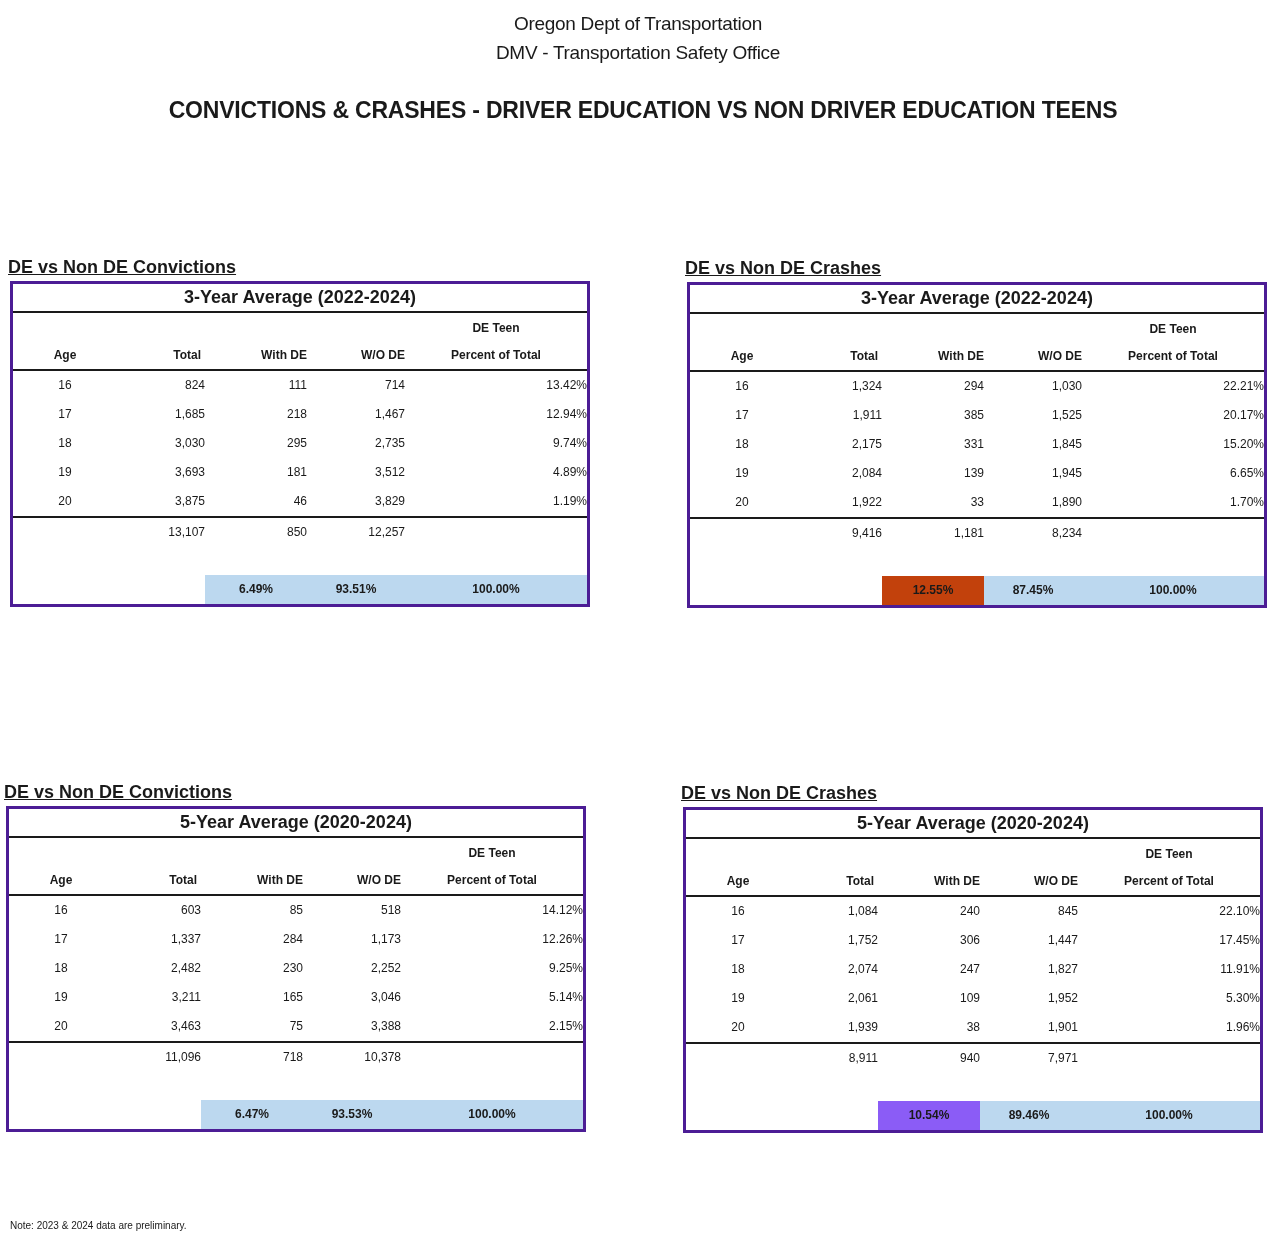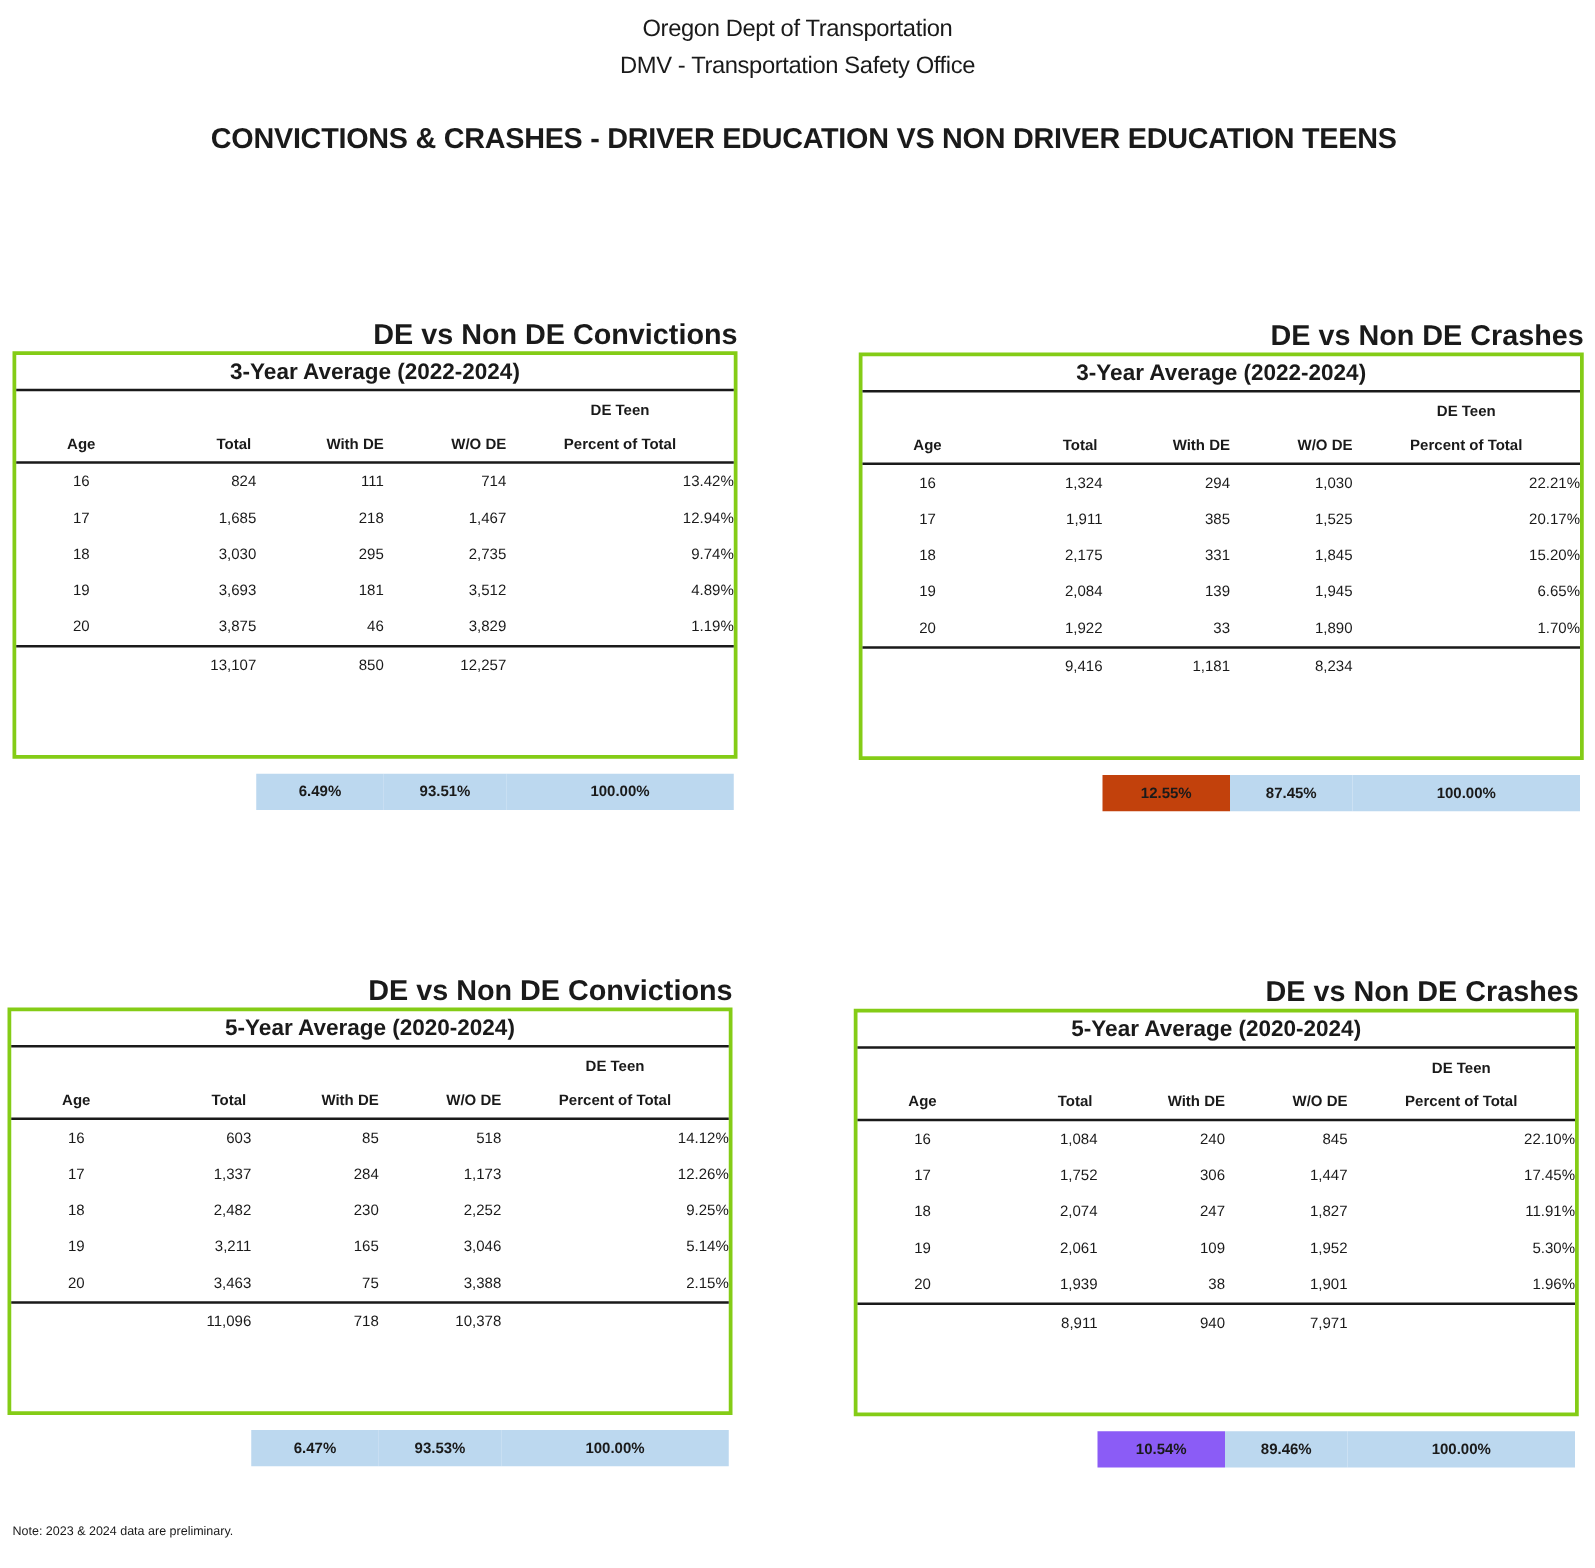--- a/index.html
+++ b/index.html
@@ -12,25 +12,26 @@
     font-size: 19px; letter-spacing: -0.3px;
   }
   .org1 { top: 13px; }
   .org2 { top: 42px; }
   .main-title {
     position: absolute; left: 0; width: 1286px; top: 97px; text-align: center;
     font-size: 23px; font-weight: bold; letter-spacing: -0.2px;
   }
   .block { position: absolute; width: 580px; }
   .block-title {
-    text-align: right; font-size: 23px; font-weight: bold; height: 28px; line-height: 28px;
+    text-align: left; font-size: 18px; font-weight: bold; height: 28px; line-height: 28px;
     margin-left: -2px;
+    text-decoration: underline;
   }
   .tbl {
-    border: 3px solid #84cc16; box-sizing: border-box; width: 100%;
+    border: 3px solid #4c1d95; box-sizing: border-box; width: 100%;
   }
   .period {
     text-align: center; font-size: 18px; font-weight: bold; height: 27px; line-height: 27px;
     border-bottom: 2px solid #1a1a1a;
   }
   .hdr-top, .hdr-bot, .row, .tot, .pct {
     display: grid;
     grid-template-columns: 104px 88px 102px 98px 1fr;
     font-size: 12px;
   }
@@ -44,21 +45,21 @@
   .hdr-bot .c-total { text-align: right; padding-right: 4px; }
   .hdr-bot .c-with { text-align: right; }
   .hdr-bot .c-wo { text-align: right; }
   .row { height: 29px; line-height: 29px; }
   .row.last { border-bottom: 2px solid #1a1a1a; }
   .tot { height: 29px; line-height: 28px; }
   .spacer { height: 28px; }
   .pct {
     height: 29px; line-height: 29px; font-weight: bold;
   }
-  .pct .blue { background: #bcd8ef; margin-top: 44px; }
+  .pct .blue { background: #bcd8ef; }
   .pct .blank { background: transparent; }
   .pct .c-with, .pct .c-wo { text-align: center; }
   .pct .c-pct { text-align: center; }
   .note {
     position: absolute; left: 10px; top: 1220px; font-size: 10px;
   }
 </style>
 </head>
 <body>
 

